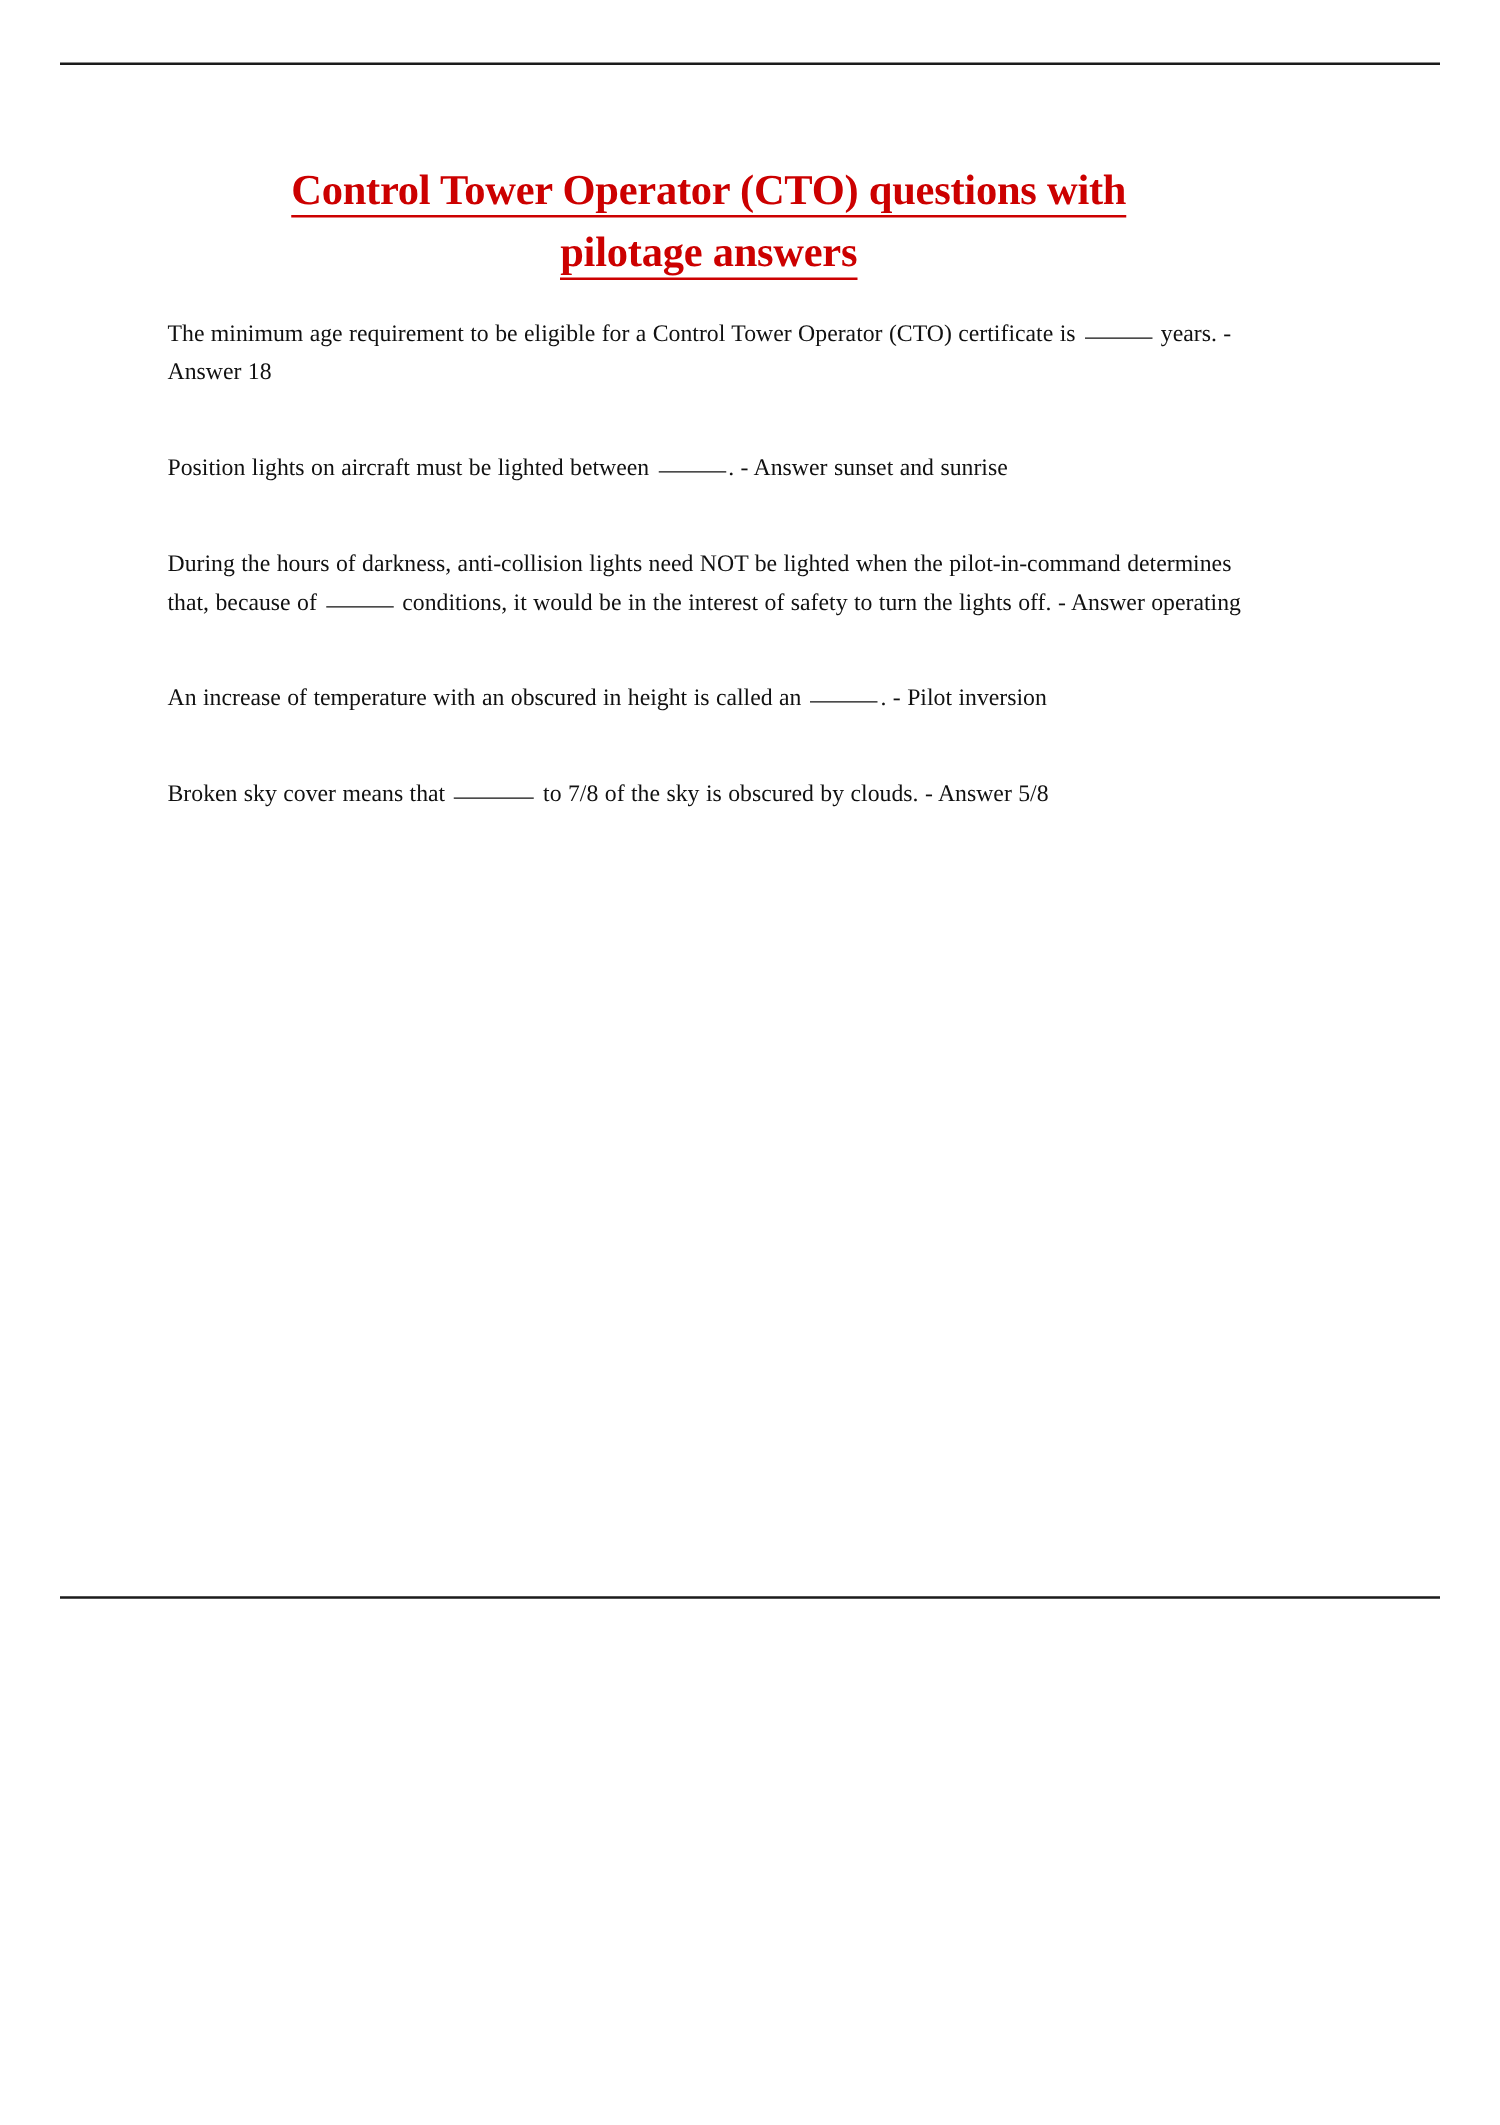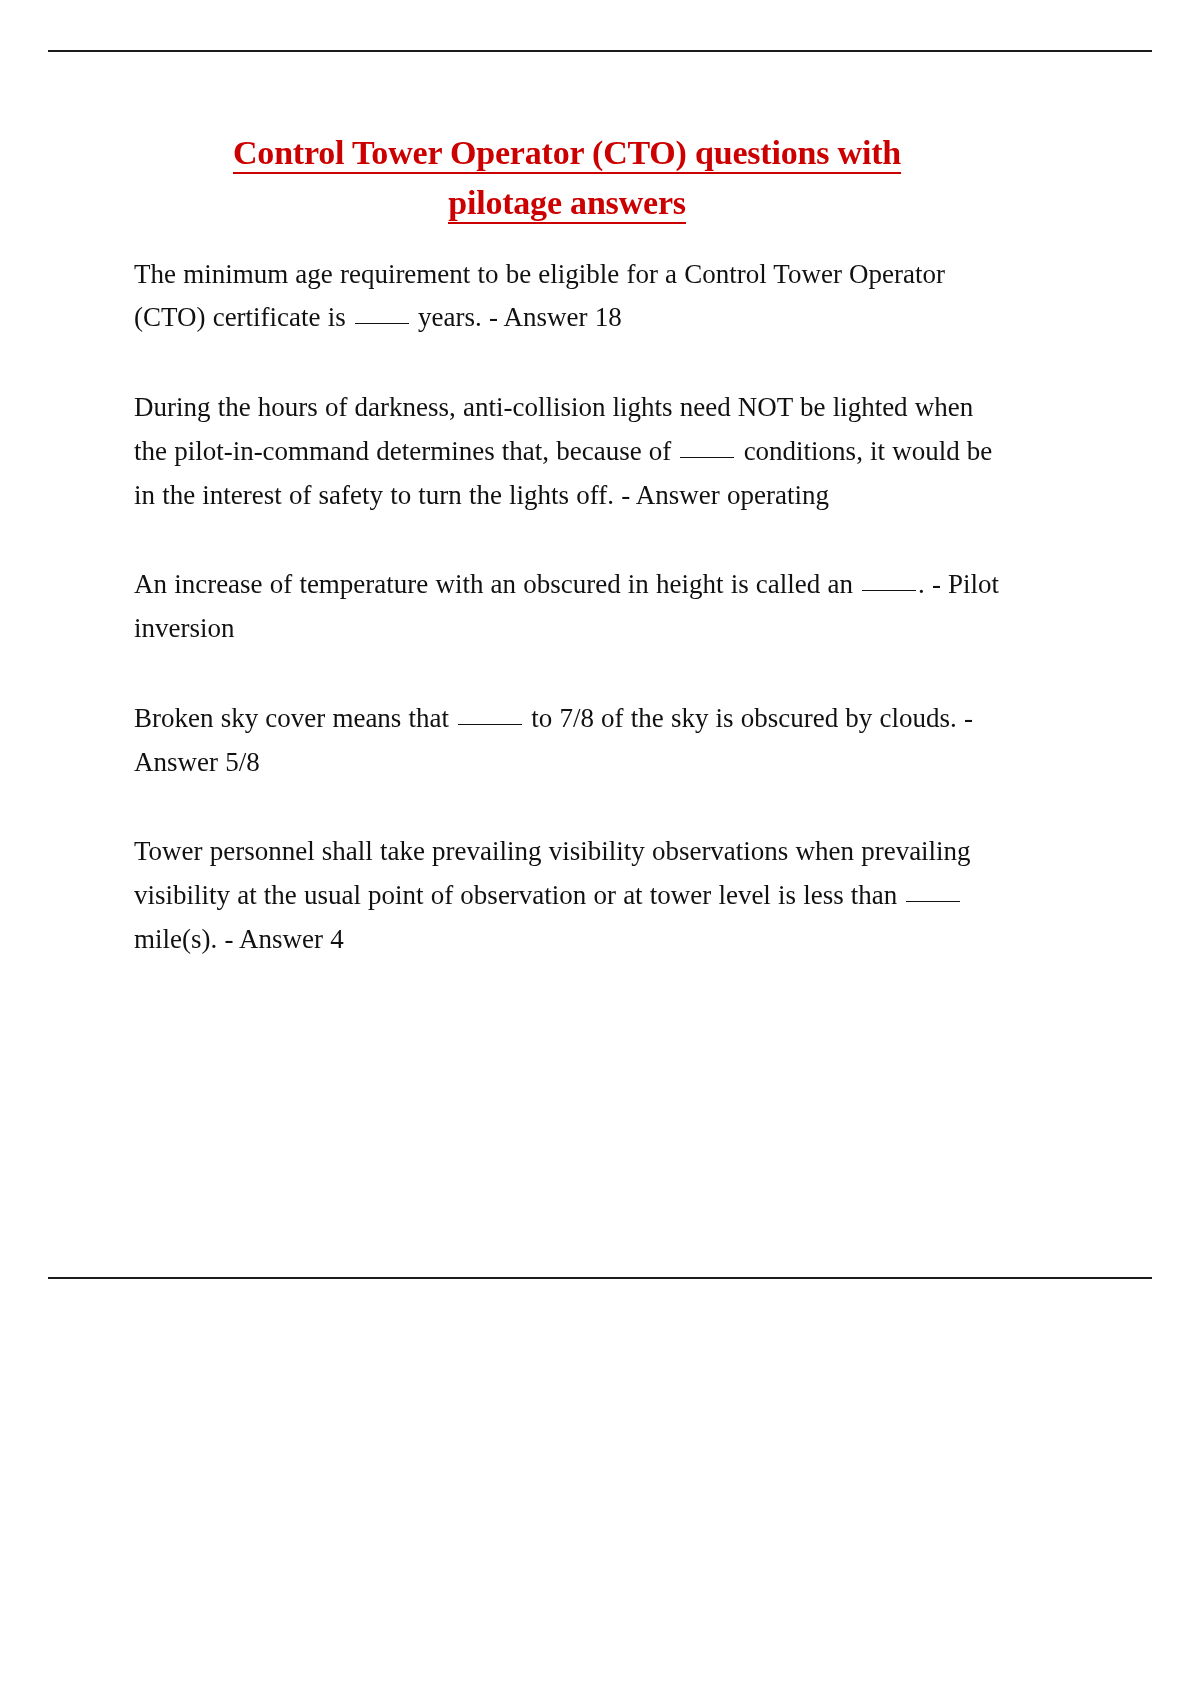--- a/index.html
+++ b/index.html
@@ -59,21 +59,21 @@
     padding-bottom: 1px;
     box-decoration-break: clone;
     -webkit-box-decoration-break: clone;
   }
   .qa-list {
     margin: 0;
     padding: 0;
     list-style: none;
   }
   .qa-item {
-    font-size: 27px;
+    font-size: 19px;
     line-height: 1.62;
     margin: 0 0 46px 0;
     text-align: left;
     color: #111111;
     word-spacing: 0.4px;
   }
   .qa-item:last-child {
     margin-bottom: 0;
   }
   .blank {
@@ -96,22 +96,22 @@
 
   <div class="content">
 
     <h1 class="doc-title">
       <span class="tl">Control Tower Operator (CTO) questions with</span><br>
       <span class="tl">pilotage answers</span>
     </h1>
 
     <div class="qa-list">
         <p class="qa-item"><span>The minimum age requirement to be eligible for a Control Tower Operator (CTO) certificate is </span><span class="blank"></span><span> years. - Answer   18</span></p>
+        <p class="qa-item"><span>Position lights on aircraft must be lighted between </span><span class="blank"></span><span>. - Answer   sunset and sunrise</span></p>
         <p class="qa-item"><span>During the hours of darkness, anti-collision lights need NOT be lighted when the pilot-in-command determines that, because of </span><span class="blank"></span><span> conditions, it would be in the interest of safety to turn the lights off. - Answer   operating</span></p>
         <p class="qa-item"><span>An increase of temperature with an obscured in height is called an </span><span class="blank"></span><span>. - Pilot   inversion</span></p>
         <p class="qa-item"><span>Broken sky cover means that </span><span class="blank wide"></span><span> to 7/8 of the sky is obscured by clouds. - Answer   5/8</span></p>
-        <p class="qa-item"><span>Tower personnel shall take prevailing visibility observations when prevailing visibility at the usual point of observation or at tower level is less than </span><span class="blank"></span><span> mile(s). - Answer   4</span></p>
       </div>
 
   </div>
 
   <div class="rule-bottom"></div>
 </div>
 
 </body></html>

